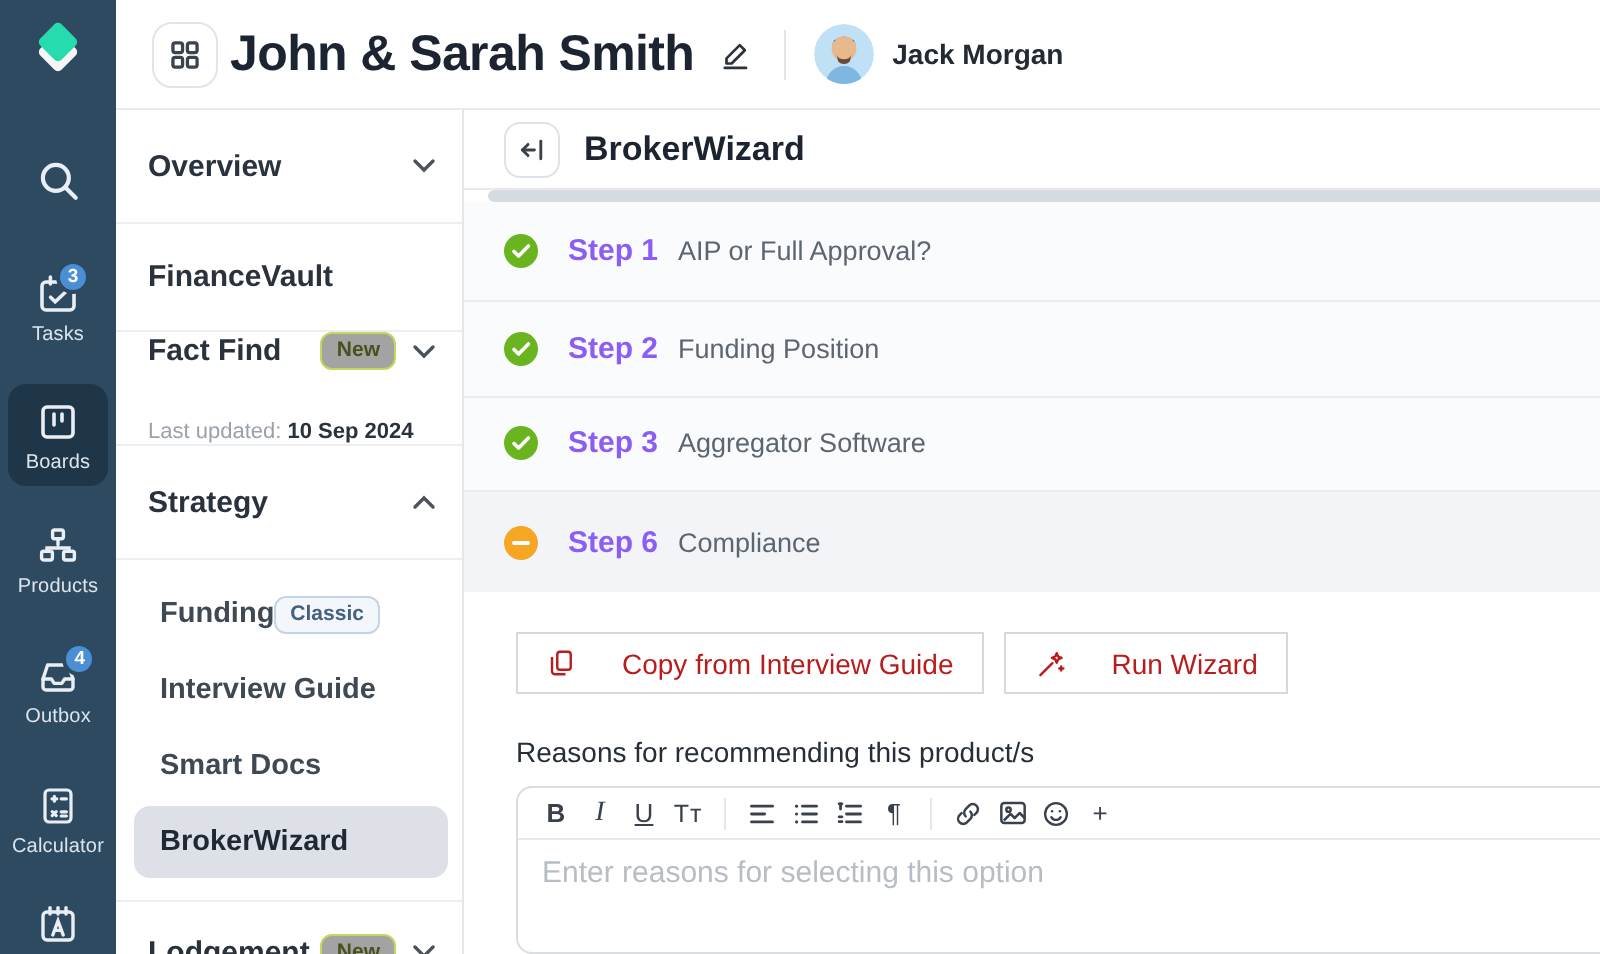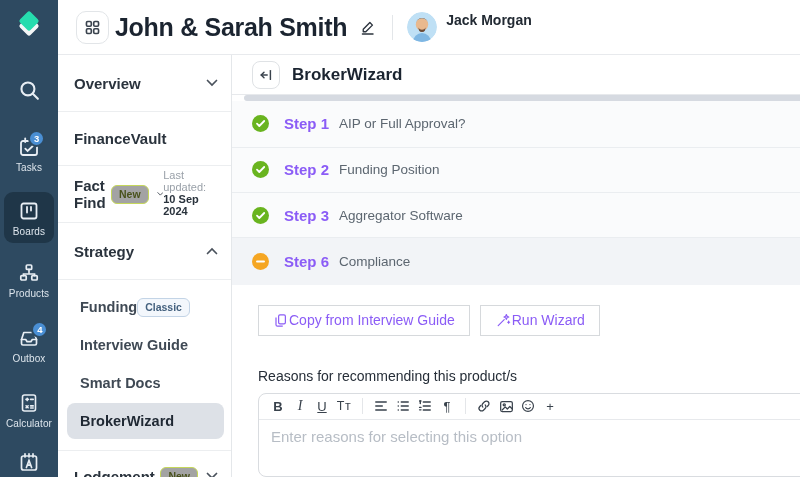--- a/index.html
+++ b/index.html
@@ -44,38 +44,38 @@
     height:55px; min-height:55px; background:#fff; border-bottom:1px solid #E8EAED;
     display:flex; align-items:center; padding-left:18px;
   }
   .grid-btn {
     width:33px; height:33px; border:1px solid #E2E5E8; border-radius:10px; background:#fff;
     display:flex; align-items:center; justify-content:center; color:#3A434E; cursor:pointer;
   }
   .client-title { margin-left:6px; font-size:25px; font-weight:700; color:#1B2430; letter-spacing:-.3px; }
   .edit-pencil { margin-left:12px; color:#2B333D; cursor:pointer; }
   .hdr-vdiv { width:1px; height:25px; background:#E3E6E9; margin:0 14px 0 16px; }
-  .user-chip { display:flex; align-items:flex-start; cursor:pointer; }
+  .user-chip { display:flex; align-items:center; cursor:pointer; }
   .avatar { width:30px; height:30px; border-radius:50%; overflow:hidden; }
   .user-name { margin-left:9px; font-size:14px; font-weight:700; color:#222A33; }
 
   
   .body-row { flex:1; display:flex; min-height:0; }
 
   
   .sidebar { width:174px; min-width:174px; background:#fff; border-right:1px solid #E4E7EA; }
   .side-row {
     display:flex; align-items:center; padding:0 13px 0 16px;
     border-bottom:1px solid #ECEEF0; cursor:pointer;
   }
   .side-row .grow { flex:1; }
   .row-title { font-size:15px; font-weight:700; color:#2A333D; }
   .side-overview { height:57px; }
   .side-financevault { height:54px; }
-  .side-factfind { height:57px; flex-direction:row; align-items:stretch; justify-content:space-between; }
+  .side-factfind { height:57px; flex-direction:column; align-items:stretch; justify-content:space-between; }
   .ff-top { display:flex; align-items:center; }
   .ff-updated { margin-top:3px; font-size:11px; color:#9AA1A9; }
   .ff-updated b { color:#2A333D; font-weight:700; }
   .side-strategy { height:57px; }
   .chev { color:#4A525C; margin-left:8px; }
   .pill-badge {
     font-size:10.5px; font-weight:700; padding:2px 7px 3px; border-radius:6px; white-space:nowrap;
   }
   .badge-new { background:#a3a3a3; border:1px solid #C5D75B; color:#49521C; }
   .badge-classic { background:#F3F7FC; border:1px solid #C3D4E6; color:#44617E; font-weight:600; }
@@ -107,25 +107,25 @@
   .step-row.first { border-top:none; height:50px; }
   .step-row.mid { height:49px; }
   .step-row.current { height:52px; background:#F2F4F7; }
   .step-ic { width:17px; height:17px; }
   .step-label { margin-left:15px; font-size:15px; font-weight:700; color:#8b5cf6; }
   .step-desc { margin-left:10px; font-size:13.5px; color:#5C6670; }
 
   .content { padding:20px 0 0 26px; }
   .btn-row { display:flex; gap:10px; }
   .ghost-btn {
-    height:31px; display:inline-flex; align-items:center; gap:1px; padding:0 14px;
+    height:31px; display:inline-flex; align-items:center; gap:23px; padding:0 14px;
     background:#fff; border:1px solid #D6D9DC; border-radius:0;
-    font-family:"Liberation Sans",sans-serif; font-size:14px; color:#8b5cf6; cursor:pointer;
-  }
-  .reasons-label { margin-top:32px; font-size:14px; color:#262E38; }
+    font-family:"Liberation Sans",sans-serif; font-size:14px; color:#b91c1c; cursor:pointer;
+  }
+  .reasons-label { margin-top:21px; font-size:14px; color:#262E38; }
   .editor { margin-top:9px; width:600px; border:1px solid #D9DCE0; border-radius:8px; overflow:hidden; }
   .editor-toolbar {
     height:26px; display:flex; align-items:center; padding:0 8px;
     border-bottom:1px solid #E7E9EC; color:#39424C;
   }
   .tb-btn {
     min-width:22px; height:22px; display:flex; align-items:center; justify-content:center;
     font-size:13px; color:#39424C; cursor:pointer; border-radius:4px;
   }
   .tb-bold { font-weight:700; }

